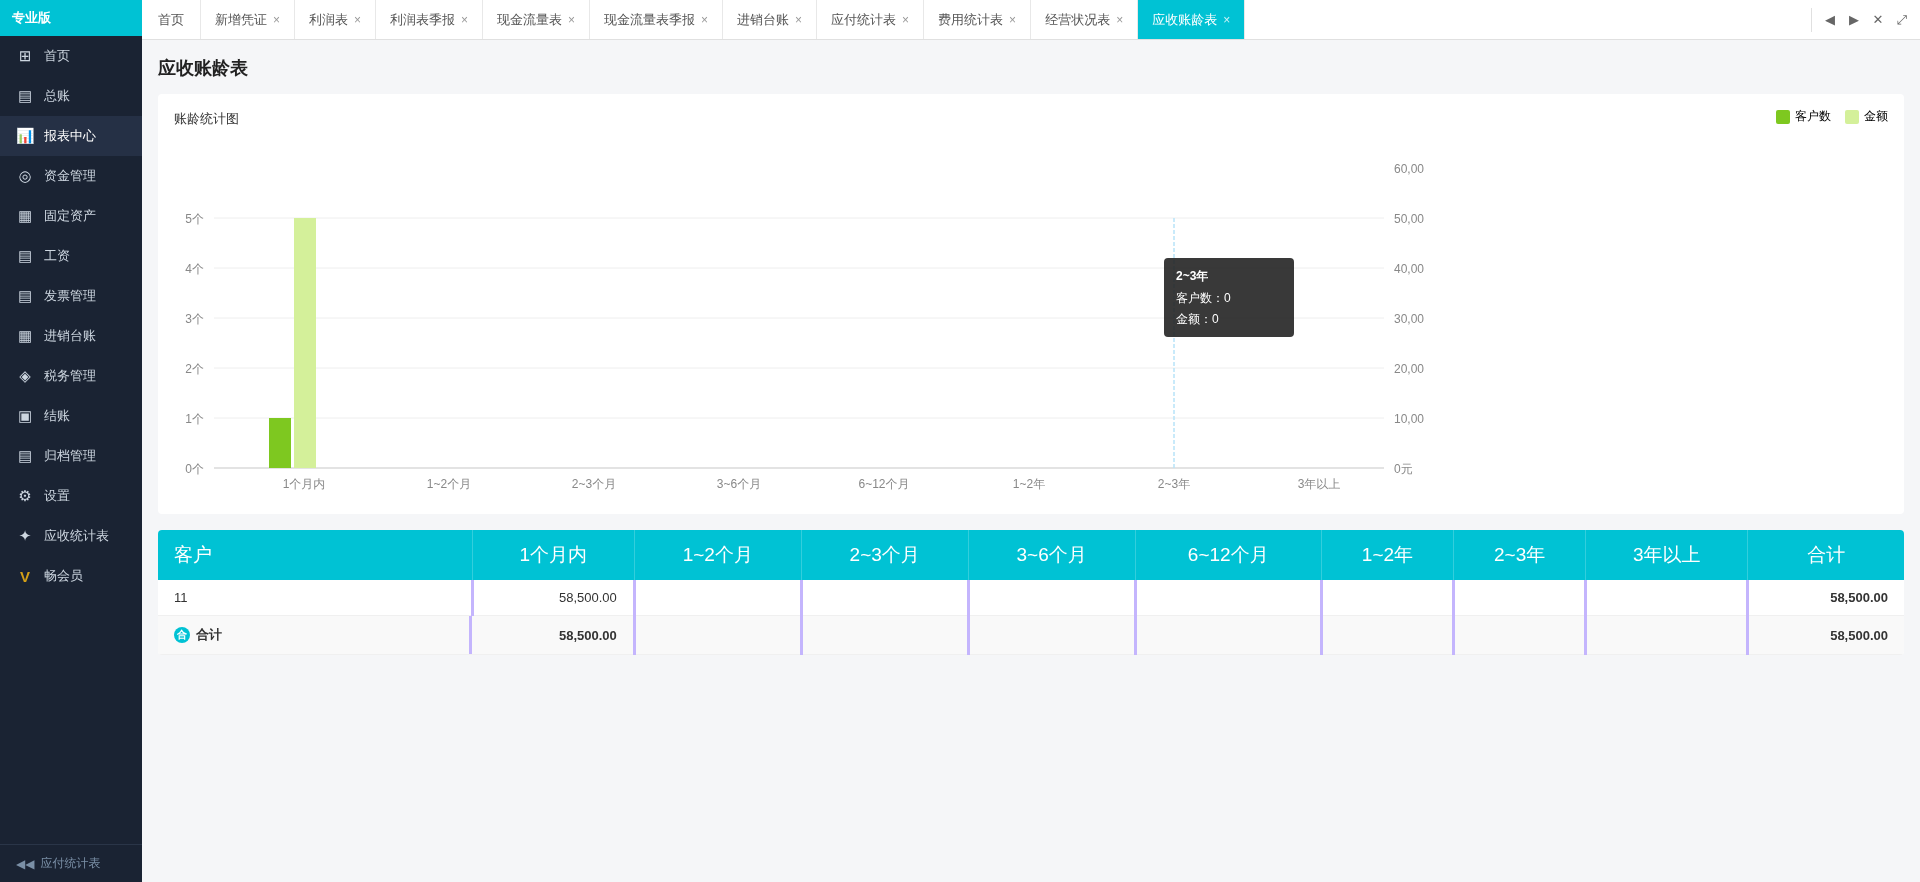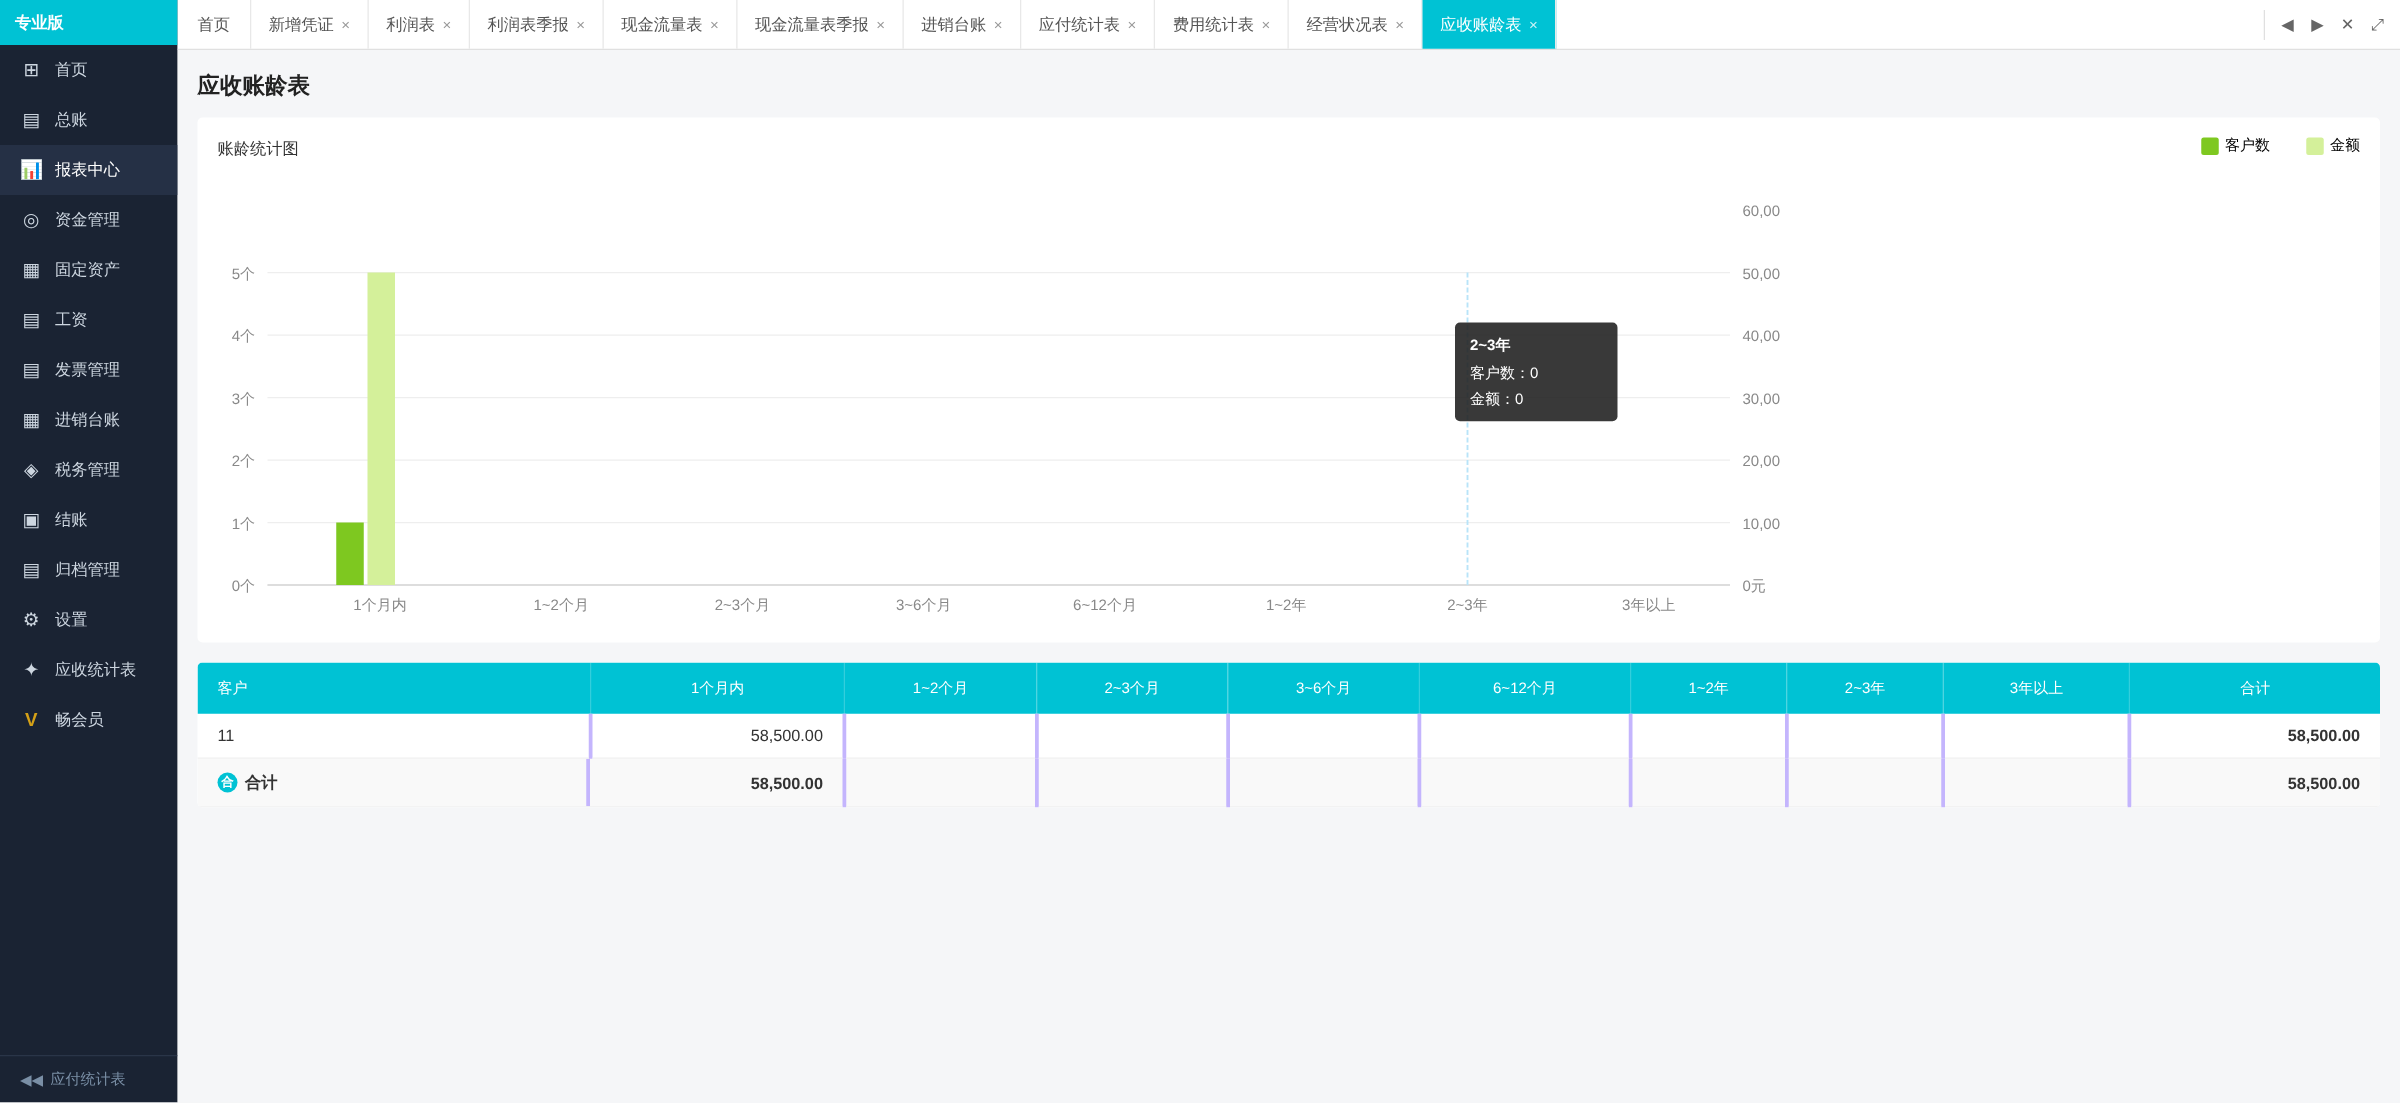--- a/index.html
+++ b/index.html
@@ -182,21 +182,21 @@
       font-size: 13px;
       color: #333;
       margin-bottom: 10px;
     }
     .chart-legend {
       position: absolute;
       top: 14px;
       right: 16px;
       display: flex;
       align-items: center;
-      gap: 29px;
+      gap: 14px;
       font-size: 12px;
     }
     .legend-item {
       display: flex;
       align-items: center;
       gap: 5px;
     }
     .legend-dot {
       width: 14px;
       height: 14px;
@@ -217,21 +217,21 @@
     .data-table table {
       width: 100%;
       border-collapse: collapse;
     }
     .data-table thead tr {
       background: #00c2d4;
       color: #fff;
     }
     .data-table thead th {
       padding: 12px 10px;
-      font-size: 12px;
+      font-size: 19px;
       font-weight: normal;
       text-align: center;
       border-right: 1px solid rgba(255,255,255,0.2);
     }
     .data-table thead th:last-child { border-right: none; }
     .data-table tbody tr {
       border-bottom: 1px solid #f0f0f0;
     }
     .data-table tbody td {
       padding: 10px 10px;

